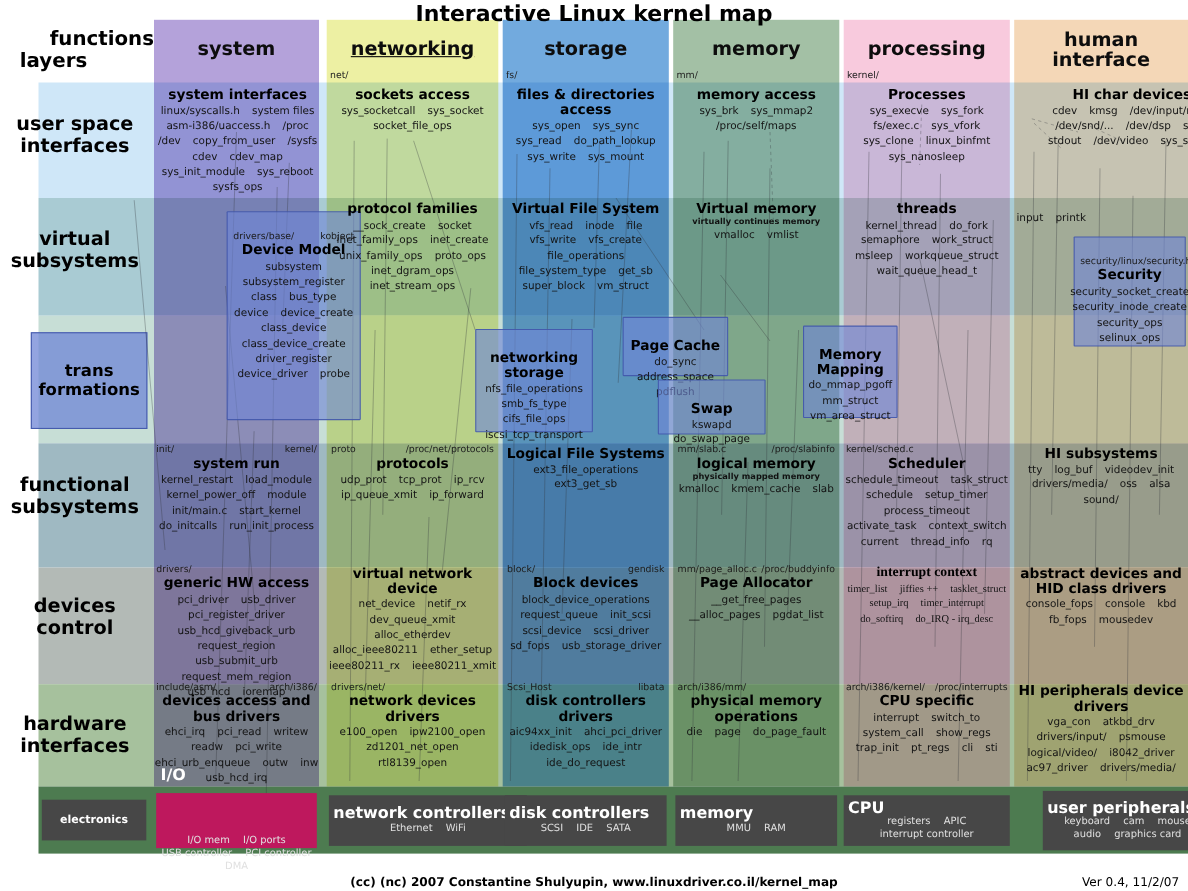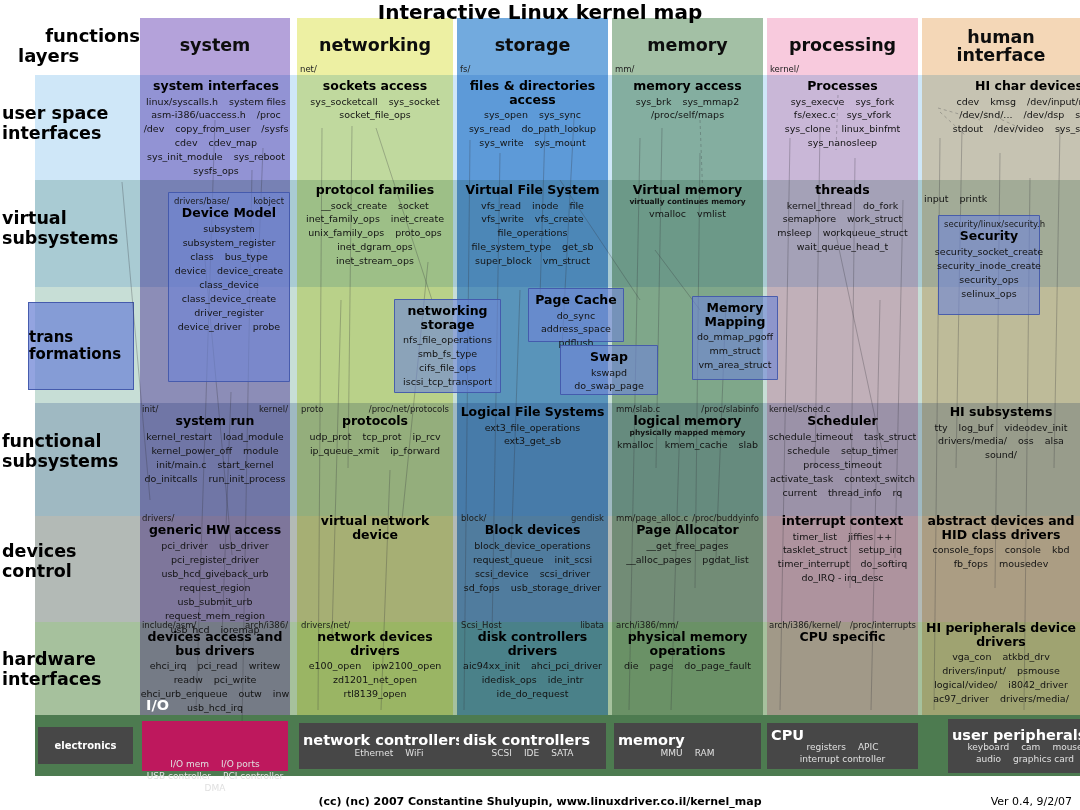--- a/index.html
+++ b/index.html
@@ -9,33 +9,33 @@
   }
   .band { position:absolute; }
   .colband { mix-blend-mode:multiply; }
   .colheader {
     position:absolute; font-weight:bold; font-size:17.5px; color:#0d0d0d;
     text-align:center; line-height:1.05;
   }
   .colpath { position:absolute; font-size:8.5px; color:#222; }
   .rowlabel {
     position:absolute; font-weight:bold; font-size:17.5px; color:#000;
-    text-align:left; line-height:1.12; display:flex; align-items:center; justify-content:center;
+    text-align:center; line-height:1.12; display:flex; align-items:center; justify-content:center;
   }
   .corner { position:absolute; left:18px; top:26px; width:122px; font-weight:bold; font-size:18px; line-height:1.1; color:#000; }
   .corner .l1 { display:block; text-align:right; }
   .corner .l2 { display:block; text-align:left; }
   .title { position:absolute; top:0px; left:0; width:100%; text-align:center; font-weight:bold; font-size:20px; color:#000; }
   .cell { position:absolute; text-align:center; z-index:5; }
   .cell .hd { font-weight:bold; font-size:12.5px; line-height:1.08; color:#000; }
   .cell .sub { font-size:7.5px; font-weight:bold; color:#111; line-height:1; margin-top:1px; }
   .cell .notes { display:flex; justify-content:space-between; font-size:8.5px; color:#1b1b1b; padding:0 2px; line-height:1.1; }
   .cell .items { display:flex; flex-wrap:wrap; justify-content:center; align-content:flex-start; column-gap:11px; row-gap:4px; font-size:9.5px; color:#131313; margin-top:4px; line-height:1.05; }
   .cell.spread .items { justify-content:flex-start; }
-  .cell.box { background:rgba(111,134,214,0.62); border:1px solid rgba(62,84,168,0.85); border-radius:1px; padding:4px 3px; box-sizing:border-box; }
+  .cell.box { background:rgba(111,134,214,0.62); border:1px solid rgba(62,84,168,0.85); border-radius:1px; padding:18px 3px; box-sizing:border-box;margin-left:38px; }
   .ebox { position:absolute; background:#474747; color:#e8e8e8; z-index:6; box-sizing:border-box; padding:2px 4px;
           display:flex; flex-direction:column; justify-content:center; }
   .ebox .hd { font-weight:bold; font-size:14.5px; color:#fff; line-height:1.05; }
   .ebox .items { display:flex; flex-wrap:wrap; justify-content:center; column-gap:12px; row-gap:2px; font-size:9px; color:#e0e0e0; line-height:1.1; }
   .rowlabel.box { background:rgba(111,134,214,0.75); border:1px solid rgba(62,84,168,0.9); font-size:15px; }
   .rowlabel.ebox-label { background:#474747; color:#fff; font-size:10px; z-index:6; }
   #wires { position:absolute; left:0; top:0; z-index:4; pointer-events:none; }
   .footer { position:absolute; bottom:2px; left:0; width:100%; font-size:11px; color:#000; }
   .footer .credit { position:absolute; bottom:0; left:0; width:100%; text-align:center; font-weight:bold; }
   .footer .version { position:absolute; bottom:0; right:8px; }
@@ -59,21 +59,21 @@
       <div class="band" style="left: 35px; top: 622px; width: 1045px; height: 93px; background: rgb(166, 193, 157);"></div>
       <div class="band" style="left: 35px; top: 715px; width: 1045px; height: 61px; background: rgb(77, 123, 80);"></div>
     </div>
   <div id="colbands">
       <div class="band colband" style="left: 140px; top: 18px; width: 150px; height: 697px; background: rgb(180, 162, 218);"></div>
       <div style="position: absolute; left: 140px; top: 20px; width: 150px; height: 55px;">
         <div class="colheader" style="left: 0px; top: 16px; width: 150px;">system</div>
       </div>
       <div class="band colband" style="left: 297px; top: 18px; width: 156px; height: 697px; background: rgb(237, 240, 163);"></div>
       <div style="position: absolute; left: 297px; top: 20px; width: 156px; height: 55px;">
-        <div class="colheader" style="left: 0px; top: 16px; width: 156px;">networking</div>
+        <div class="colheader" style="left: 0px; top: 16px; width: 156px; text-decoration: underline;">networking</div>
         <div class="colpath" style="left: 3px; top: 44px;">net/</div>
       </div>
       <div class="band colband" style="left: 457px; top: 18px; width: 151px; height: 697px; background: rgb(114, 170, 222);"></div>
       <div style="position: absolute; left: 457px; top: 20px; width: 132px; height: 55px;">
         <div class="colheader" style="left: 0px; top: 16px; width: 151px;">storage</div>
         <div class="colpath" style="left: 3px; top: 44px;">fs/</div>
       </div>
       <div class="band colband" style="left: 612px; top: 18px; width: 151px; height: 697px; background: rgb(163, 192, 165);"></div>
       <div style="position: absolute; left: 612px; top: 20px; width: 151px; height: 55px;">
         <div class="colheader" style="left: 0px; top: 16px; width: 151px;">memory</div>
@@ -414,20 +414,30 @@
           <span>usb_hcd_giveback_urb</span>
           <span>request_region</span>
           <span>usb_submit_urb</span>
           <span>request_mem_region</span>
           <span>usb_hcd</span>
           <span>ioremap</span>
         </div>
       </div>
       <div class="cell " style="left: 299px; top: 514px; width: 152px; height: 104px;">
         <div class="hd">virtual network device</div>
+        <div class="items">
+          <span>net_device</span>
+          <span>netif_rx</span>
+          <span>dev_queue_xmit</span>
+          <span>alloc_etherdev</span>
+          <span>alloc_ieee80211</span>
+          <span>ether_setup</span>
+          <span>ieee80211_rx</span>
+          <span>ieee80211_xmit</span>
+        </div>
       </div>
       <div class="cell " style="left: 459px; top: 514px; width: 147px; height: 104px;">
         <div class="notes">
           <span>block/</span>
           <span>gendisk</span>
         </div>
         <div class="hd">Block devices</div>
         <div class="items">
           <span>block_device_operations</span>
           <span>request_queue</span>
@@ -443,21 +453,21 @@
           <span>mm/page_alloc.c</span>
           <span>/proc/buddyinfo</span>
         </div>
         <div class="hd">Page Allocator</div>
         <div class="items">
           <span>__get_free_pages</span>
           <span>__alloc_pages</span>
           <span>pgdat_list</span>
         </div>
       </div>
-      <div class="cell " style="left: 767px; top: 514px; width: 151px; height: 104px;">
+      <div class="cell " style="left: 767px; top: 514px; width: 151px; height: 104px; font-family: Liberation Serif, serif;">
         <div class="hd">interrupt context</div>
         <div class="items">
           <span>timer_list</span>
           <span>jiffies ++</span>
           <span>tasklet_struct</span>
           <span>setup_irq</span>
           <span>timer_interrupt</span>
           <span>do_softirq</span>
           <span>do_IRQ - irq_desc</span>
         </div>
@@ -526,20 +536,30 @@
           <span>page</span>
           <span>do_page_fault</span>
         </div>
       </div>
       <div class="cell " style="left: 767px; top: 621px; width: 151px; height: 92px;">
         <div class="notes">
           <span>arch/i386/kernel/</span>
           <span>/proc/interrupts</span>
         </div>
         <div class="hd">CPU specific</div>
+        <div class="items">
+          <span>interrupt</span>
+          <span>switch_to</span>
+          <span>system_call</span>
+          <span>show_regs</span>
+          <span>trap_init</span>
+          <span>pt_regs</span>
+          <span>cli</span>
+          <span>sti</span>
+        </div>
       </div>
       <div class="cell " style="left: 924px; top: 621px; width: 154px; height: 92px;">
         <div class="hd">HI peripherals device drivers</div>
         <div class="items">
           <span>vga_con</span>
           <span>atkbd_drv</span>
           <span>drivers/input/</span>
           <span>psmouse</span>
           <span>logical/video/</span>
           <span>i8042_driver</span>
@@ -605,15 +625,15 @@
           <span>cam</span>
           <span>mouse</span>
           <span>audio</span>
           <span>graphics card</span>
         </div>
       </div>
     </div>
 
   <div class="footer">
     <span class="credit">(cc) (nc) 2007 Constantine Shulyupin, www.linuxdriver.co.il/kernel_map</span>
-    <span class="version">Ver 0.4, 9/2/07</span>
+    <span class="version">Ver 0.4, 11/2/07</span>
   </div>
 </div>
 
 </body></html>

